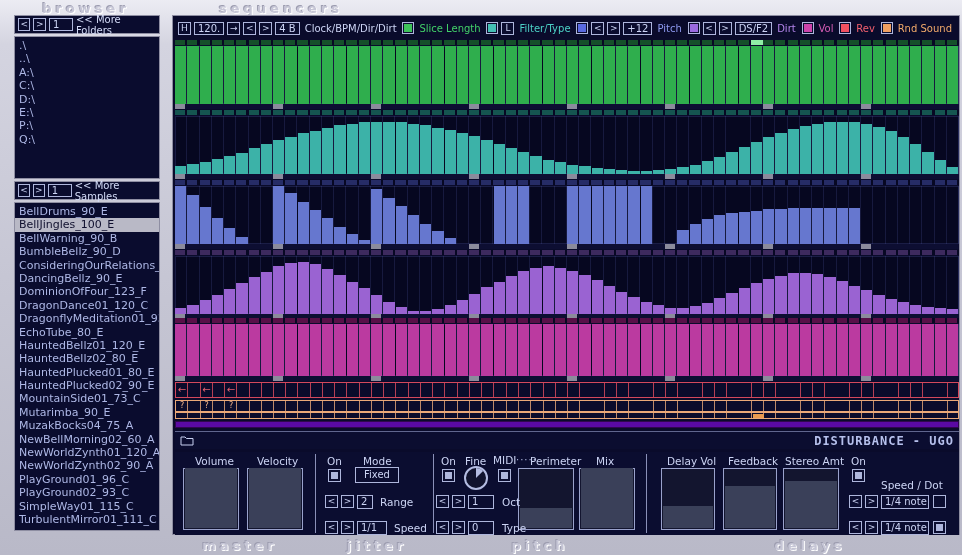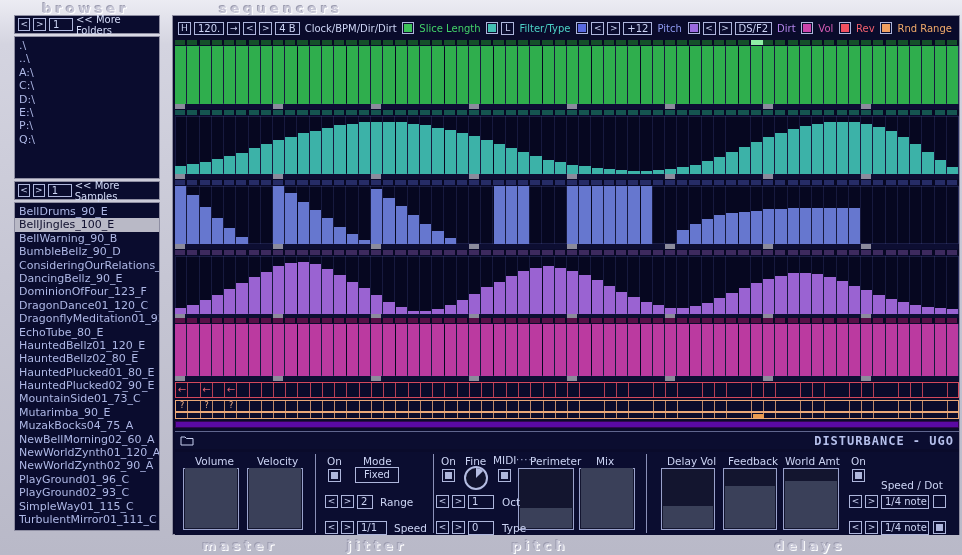--- a/index.html
+++ b/index.html
@@ -197,21 +197,21 @@
     <div class="tgroup">
       <span class="cbx">
           <i style="background-color: rgb(240, 80, 96);"></i>
         </span>
       <span class="tlabel" style="color: rgb(242, 96, 110);">Rev</span>
     </div>
     <div class="tgroup">
       <span class="cbx">
           <i style="background-color: rgb(240, 160, 96);"></i>
         </span>
-      <span class="tlabel" style="color: rgb(242, 170, 106);">Rnd Range</span>
+      <span class="tlabel" style="color: rgb(242, 170, 106);">Rnd Sound</span>
     </div>
   </div>
 
   <div class="lanes">
     <div class="rev-row">
         <div class="rev-arrow" style="left: 0px;">←</div>
         <div class="rev-arrow" style="left: 24.5px;">←</div>
         <div class="rev-arrow" style="left: 49px;">←</div>
       </div>
     <div class="rnd-row1">
@@ -630,21 +630,21 @@
     <div class="divider" style="left:471px;"></div>
 
     <span class="clabel" style="left:492px;top:3px;">Delay Vol</span>
     <div class="slider" style="left:486px;top:16px;width:54px;height:62px;">
         <div class="fill" style="height: 36%;"></div>
       </div>
     <span class="clabel" style="left:553px;top:3px;">Feedback</span>
     <div class="slider" style="left:548px;top:16px;width:54px;height:62px;">
         <div class="fill" style="height: 70%;"></div>
       </div>
-    <span class="clabel" style="left:610px;top:3px;">World Amt</span>
+    <span class="clabel" style="left:610px;top:3px;">Stereo Amt</span>
     <div class="slider" style="left:608px;top:16px;width:56px;height:62px;">
         <div class="fill" style="height: 78%;"></div>
       </div>
     <span class="clabel" style="left:676px;top:3px;">On</span>
     <div class="cb checked" style="left:677px;top:17px;"></div>
     <span class="clabel" style="left:706px;top:27px;">Speed  /  Dot</span>
     <span class="sbtn" style="left:674px;top:43px;">&lt;</span>
     <span class="sbtn" style="left:690px;top:43px;">&gt;</span>
     <span class="sval" style="left:706px;top:43px;width:48px;">1/4 note</span>
     <div class="cb" style="left:758px;top:43px;"></div>

